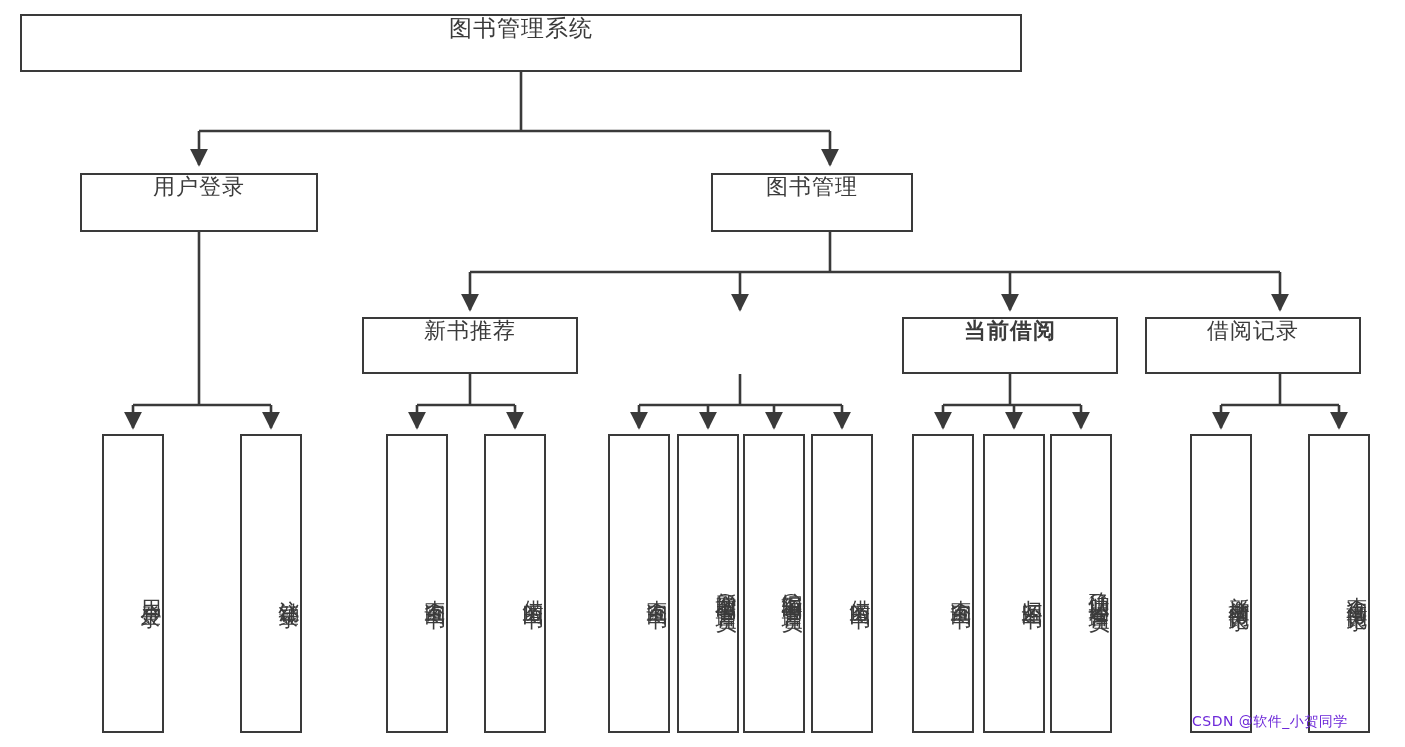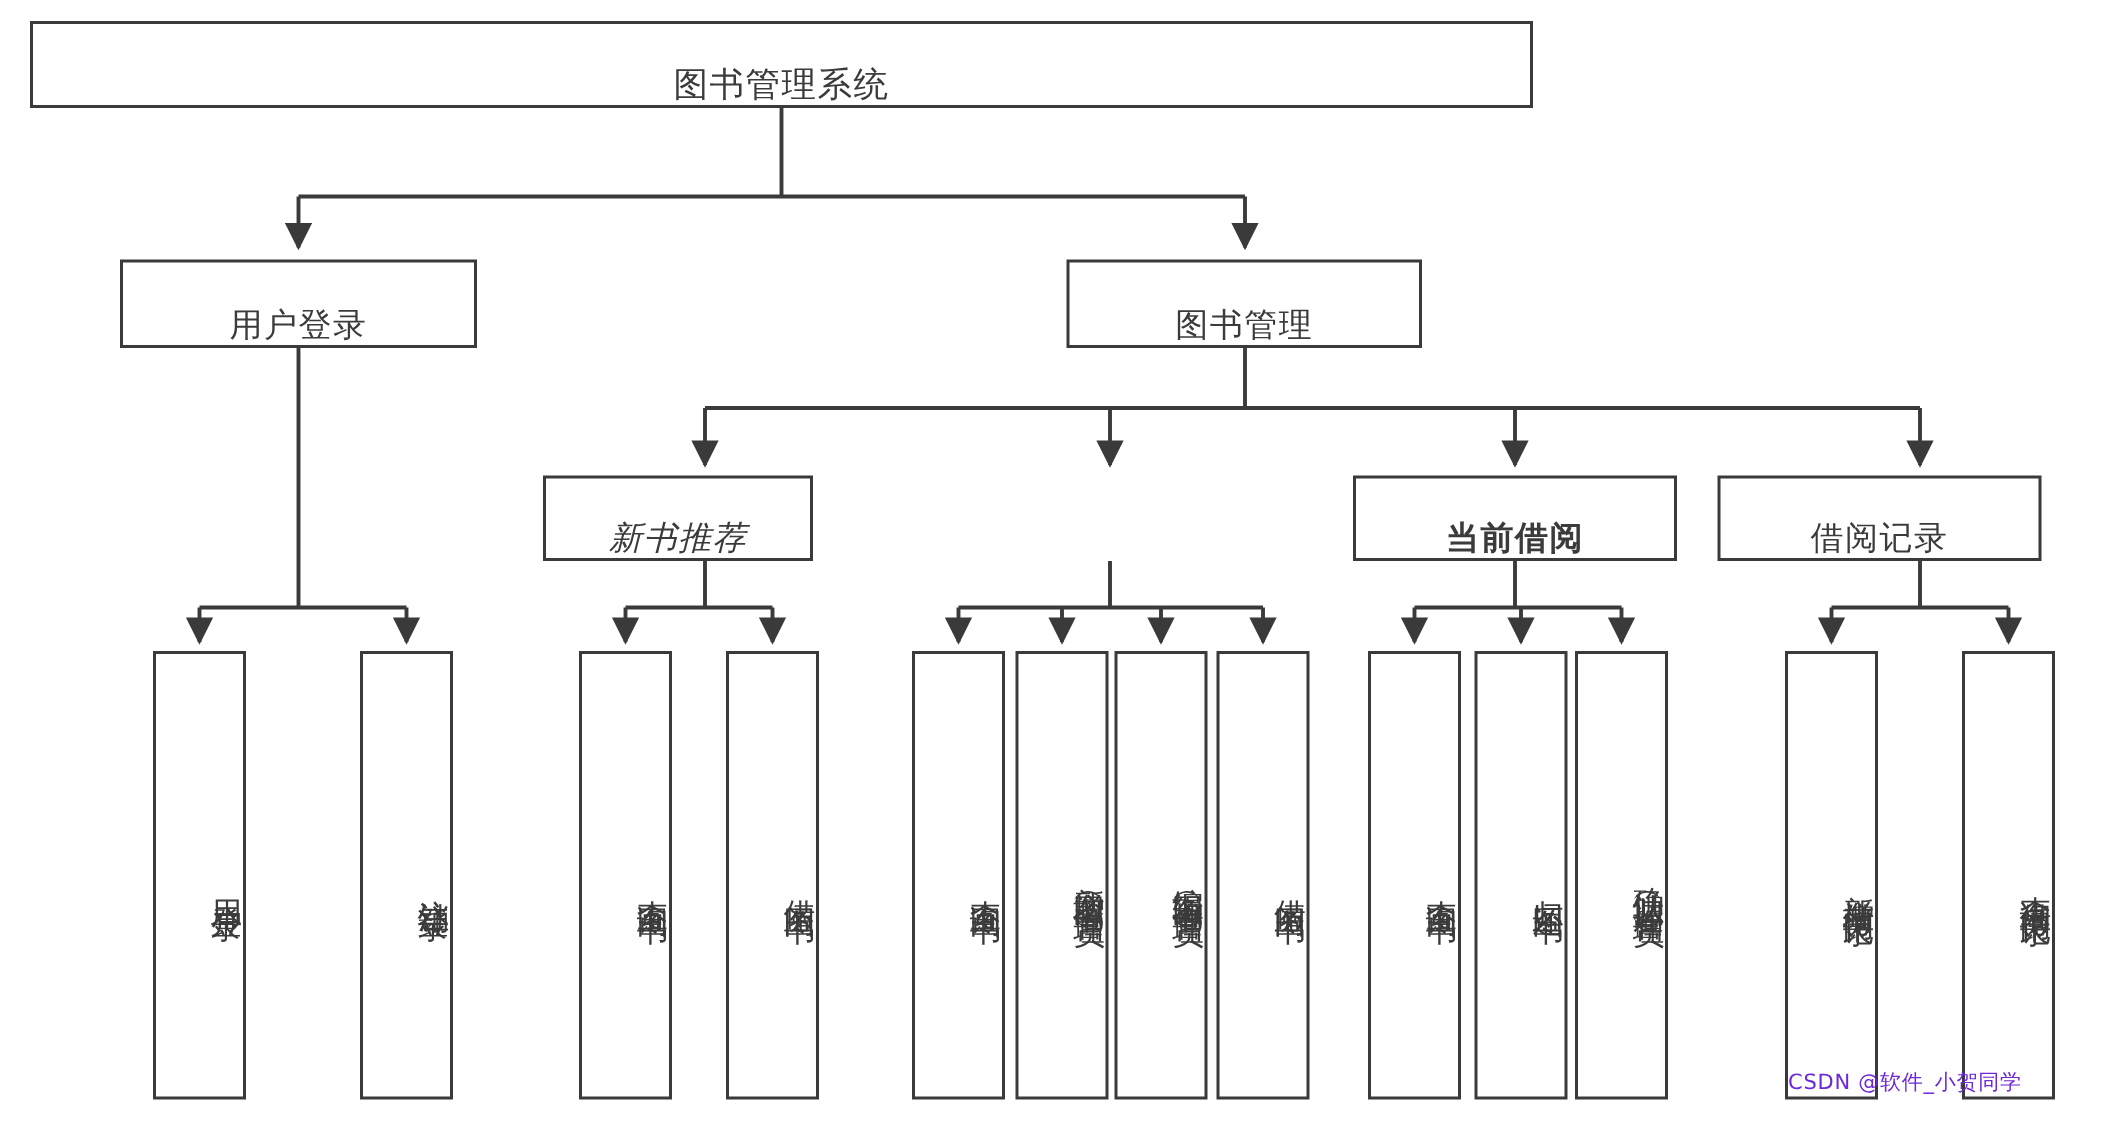--- a/index.html
+++ b/index.html
@@ -25,21 +25,21 @@
     width: 1405px;
     height: 747px;
     pointer-events: none;
   }
   .node {
     position: absolute;
     box-sizing: border-box;
     background: #ffffff;
     border: 2px solid #3a3a3a;
     display: flex;
-    align-items: flex-end;
+    align-items: flex-start;
     justify-content: center;
     color: #3b3b3b;
     z-index: 2;
   }
   .node.horiz {
     font-size: 22px;
     letter-spacing: 1px;
     line-height: 1.1;
   }
   .node.root {
@@ -124,25 +124,25 @@
     </g>
   </svg>
 
   <div class="node horiz root" style="left:20px; top:14px; width:1002px; height:58px;">
     <span class="label">图书管理系统</span>
   </div>
 
   <div class="node horiz" style="left:80px; top:173px; width:238px; height:59px;">
     <span class="label">用户登录</span>
   </div>
-  <div class="node horiz" style="left:711px; top:173px; width:237px; height:59px;">
+  <div class="node horiz" style="left:711px; top:173px; width:202px; height:59px;">
     <span class="label">图书管理</span>
   </div>
 
-  <div class="node horiz" style="left:362px; top:317px; width:180px; height:57px;font-style:italic;">
+  <div class="node horiz" style="left:362px; top:317px; width:216px; height:57px;">
     <span class="label">新书推荐</span>
   </div>
   <div class="node horiz" style="left:902px; top:317px; width:216px; height:57px;font-weight:bold;">
     <span class="label">当前借阅</span>
   </div>
   <div class="node horiz" style="left:1145px; top:317px; width:216px; height:57px;">
     <span class="label">借阅记录</span>
   </div>
 
   <div class="node vert" style="left:102px; top:434px; width:62px; height:299px;">

